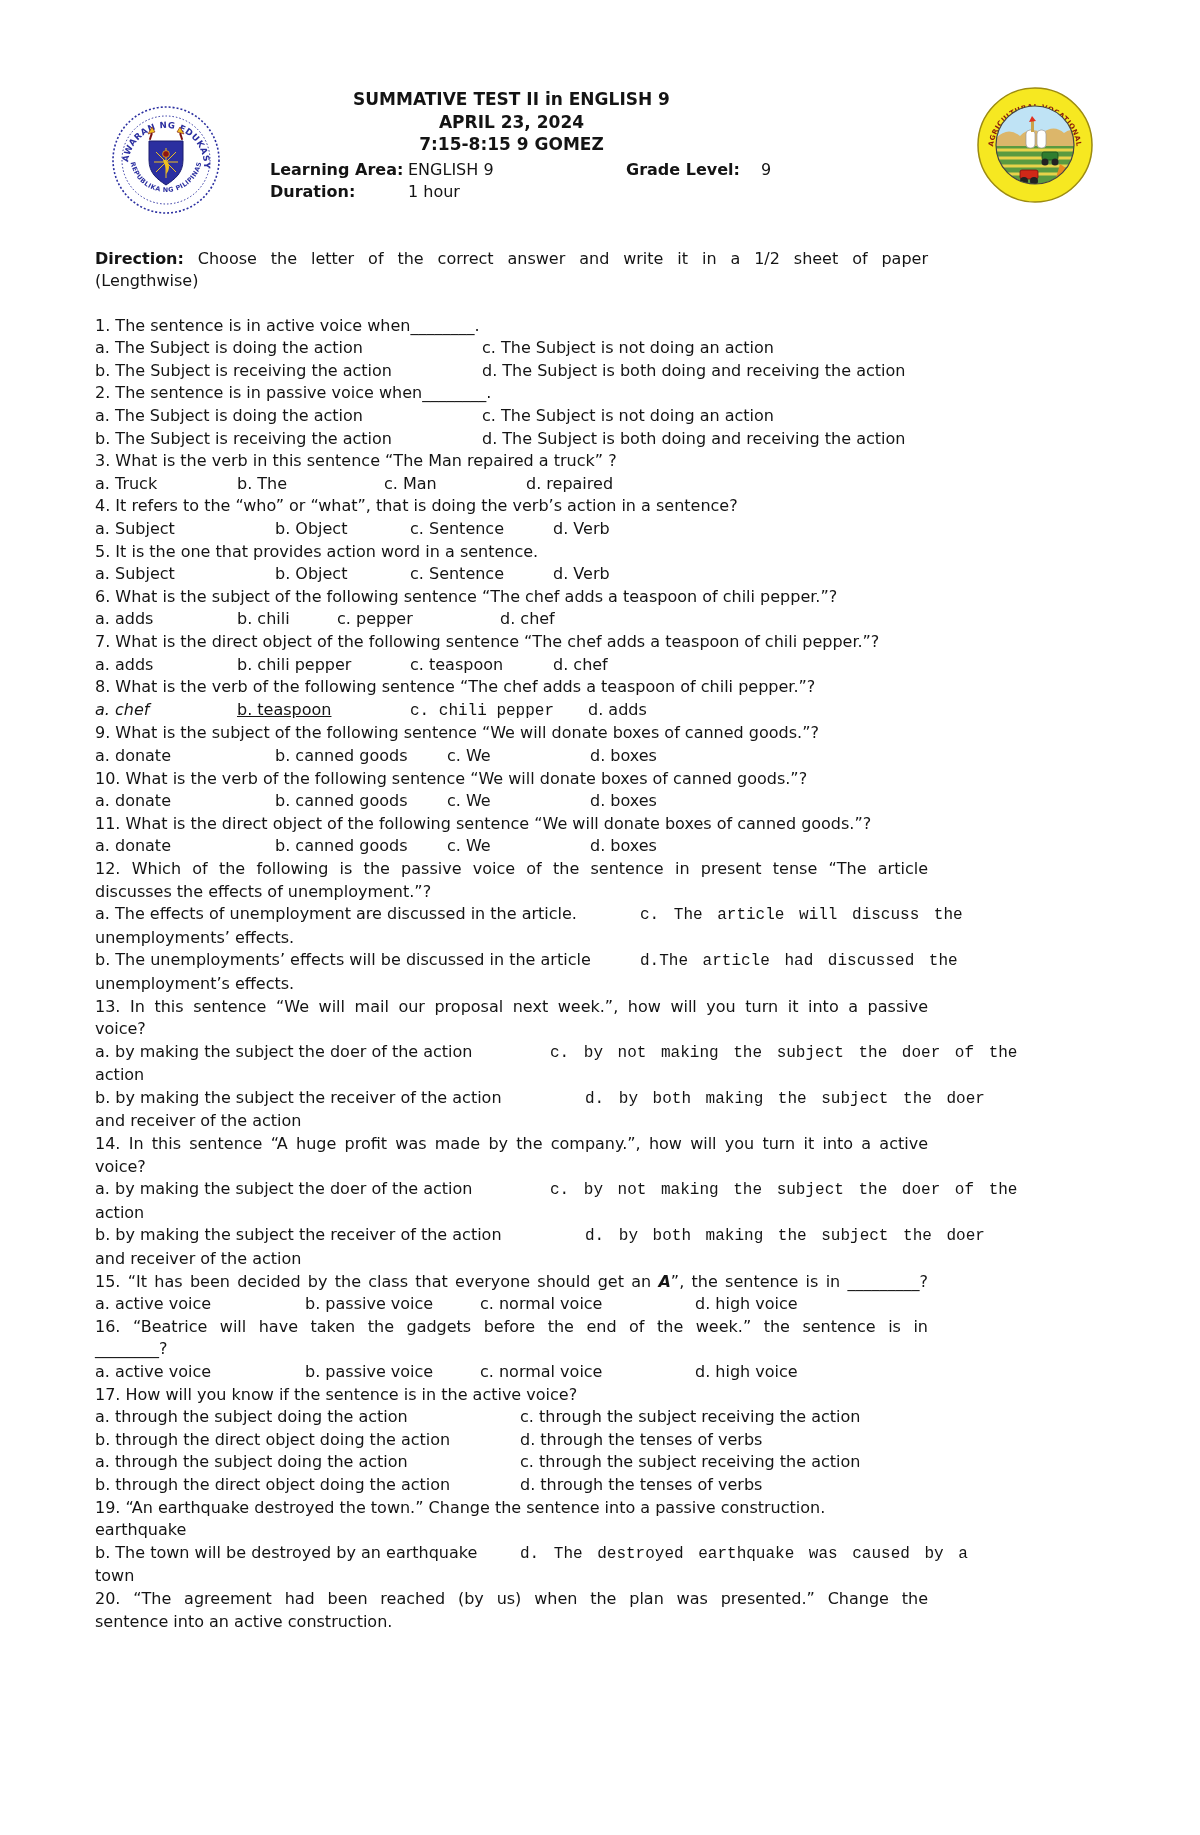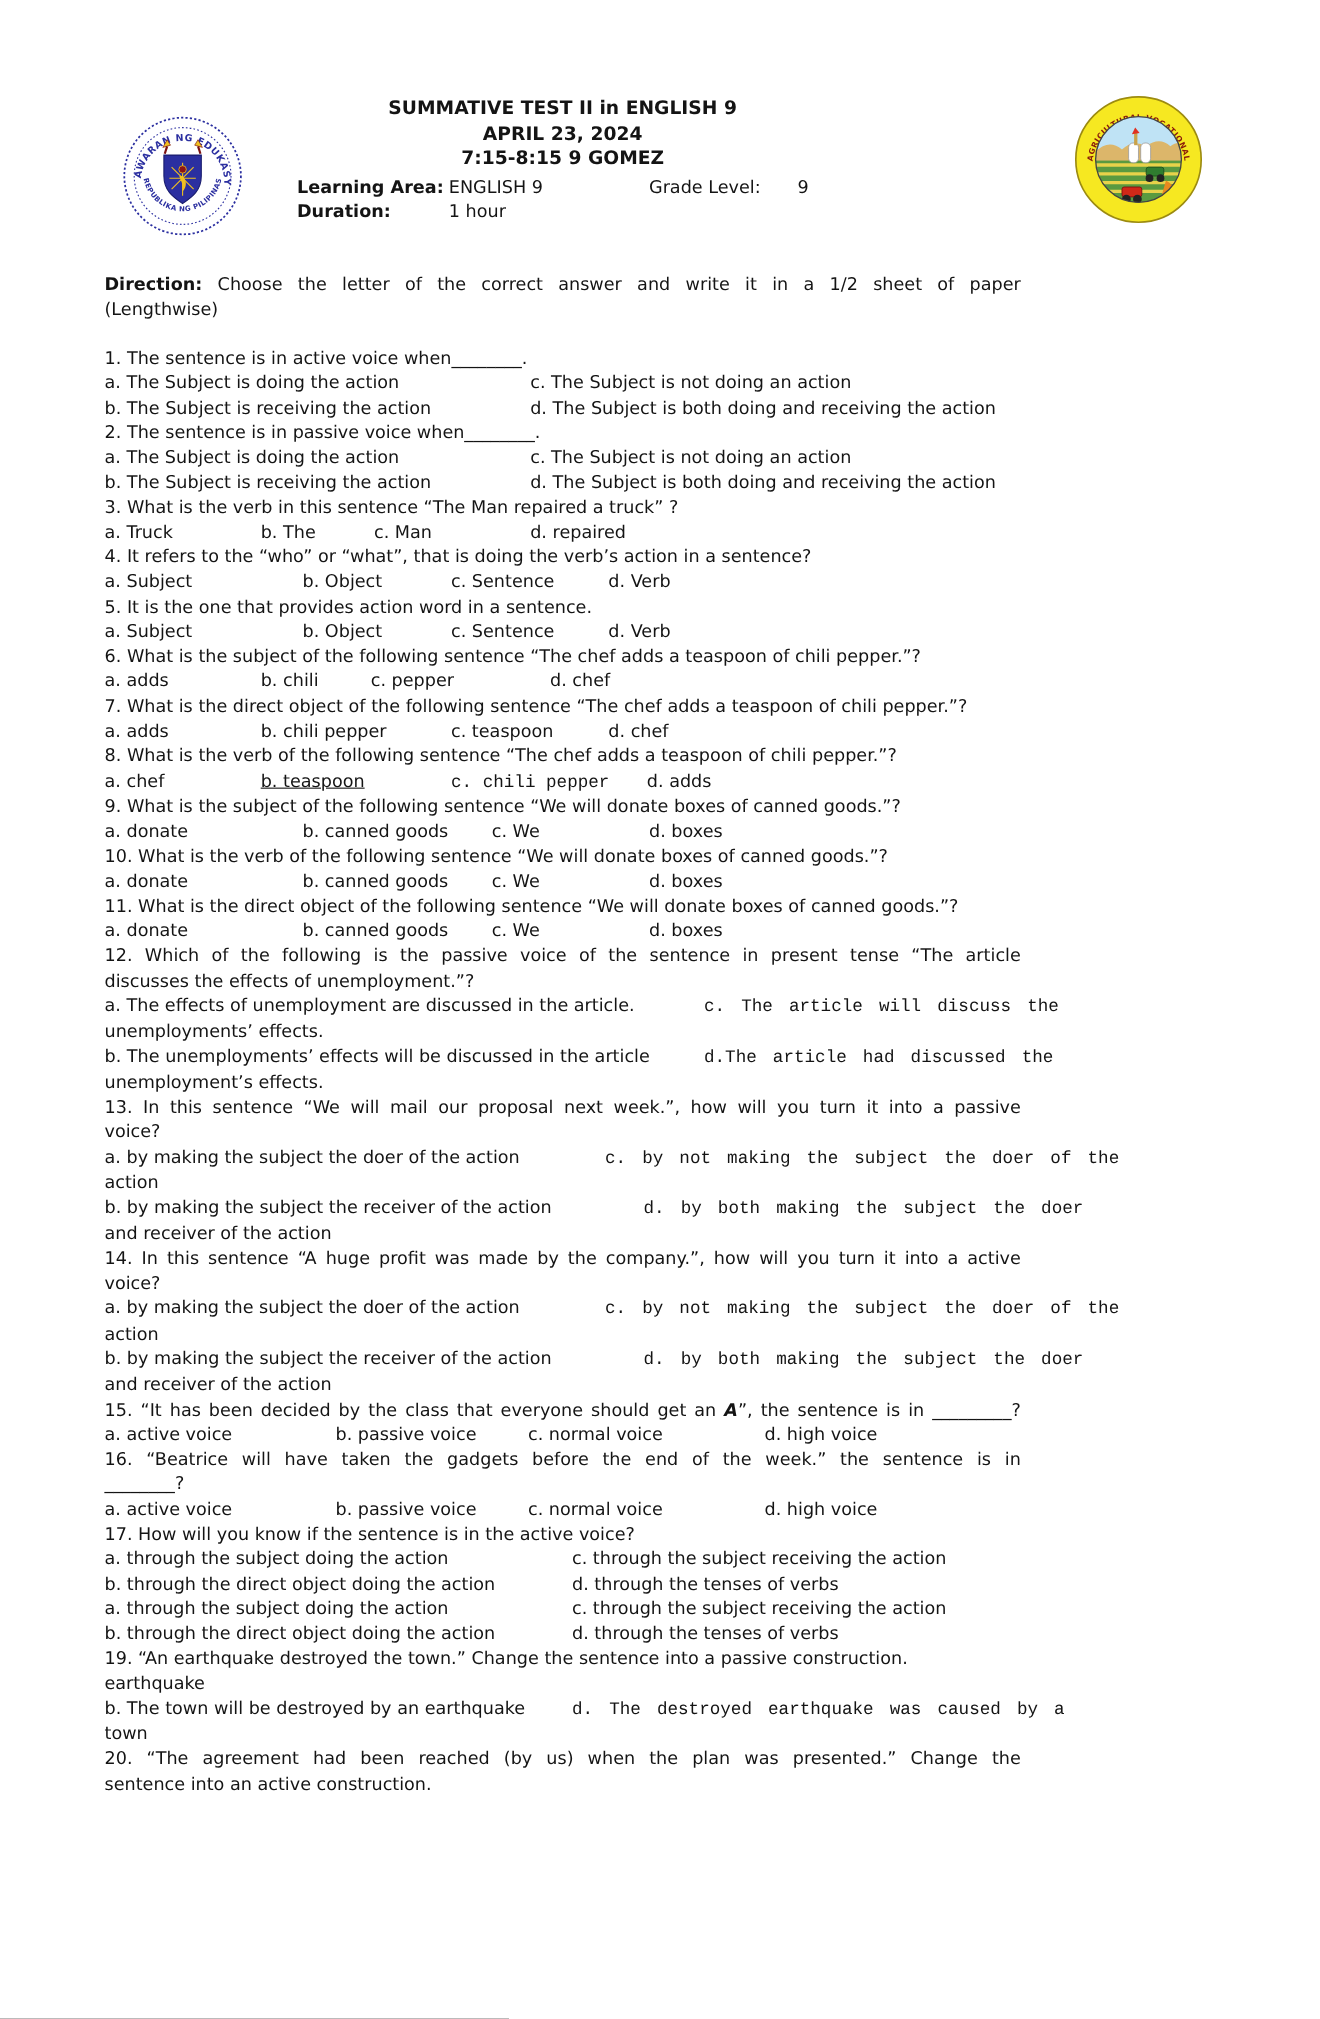--- a/index.html
+++ b/index.html
@@ -8,21 +8,21 @@
     background:#ffffff; overflow:hidden;
     font-family:"DejaVu Sans","Liberation Sans",sans-serif;
     font-size:16px; color:#141414;
   }
   .content { position:absolute; left:95px; top:0; width:833px; }
   .hdr { margin-top:88px; text-align:center; font-weight:bold; font-size:17px; line-height:22.5px; }
   .meta { margin-top:3px; line-height:22.5px; }
   .meta-row { margin-left:175px; }
   .ml1 { display:inline-block; width:138px; font-weight:bold; }
   .mv1 { display:inline-block; width:182px; }
-  .ml2 { display:inline-block; width:135px; font-weight:normal; }
+  .ml2 { display:inline-block; width:135px; font-weight:bold;margin-left:36px; }
   .mv2 { display:inline-block; }
   .direction { margin-top:44px; }
   .qlist { margin-top:22px; }
   .bl { line-height:22.6px; white-space:nowrap; min-height:22.6px; }
   .just { white-space:normal; text-align:justify; text-align-last:justify; }
   .col { display:inline-block; }
   .ws { word-spacing:5px;font-family:Liberation Mono, monospace; }
   .b { font-weight:bold;margin-top:32px; }
   .bi { font-weight:bold; font-style:italic; }
   .logo { position:absolute; }
@@ -126,31 +126,31 @@
     </div>
 
     <div class="qlist">
         <div class="bl"><span>1. The sentence is in active voice when________.</span></div>
         <div class="bl"><span class="col" style="min-width: 387px;">a. The Subject is doing the action</span><span>c. The Subject is not doing an action</span></div>
         <div class="bl"><span class="col" style="min-width: 387px;">b. The Subject is receiving the action</span><span>d. The Subject is both doing and receiving the action</span></div>
         <div class="bl"><span>2. The sentence is in passive voice when________.</span></div>
         <div class="bl"><span class="col" style="min-width: 387px;">a. The Subject is doing the action</span><span>c. The Subject is not doing an action</span></div>
         <div class="bl"><span class="col" style="min-width: 387px;">b. The Subject is receiving the action</span><span>d. The Subject is both doing and receiving the action</span></div>
         <div class="bl"><span>3. What is the verb in this sentence “The Man repaired a truck” ?</span></div>
-        <div class="bl"><span class="col" style="min-width: 142px;">a. Truck</span><span class="col" style="min-width: 103px;">b. The</span><span class="col" style="min-width: 142px;">c. Man</span><span>d. repaired</span></div>
+        <div class="bl"><span class="col" style="min-width: 142px;">a. Truck</span><span class="col" style="min-width: 103px;">b. The</span><span class="col" style="min-width: 142px; margin-left: 44px;">c. Man</span><span>d. repaired</span></div>
         <div class="bl"><span>4. It refers to the “who” or “what”, that is doing the verb’s action in a sentence?</span></div>
         <div class="bl"><span class="col" style="min-width: 180px;">a. Subject</span><span class="col" style="min-width: 135px;">b. Object</span><span class="col" style="min-width: 143px;">c. Sentence</span><span>d. Verb</span></div>
         <div class="bl"><span>5. It is the one that provides action word in a sentence.</span></div>
         <div class="bl"><span class="col" style="min-width: 180px;">a. Subject</span><span class="col" style="min-width: 135px;">b. Object</span><span class="col" style="min-width: 143px;">c. Sentence</span><span>d. Verb</span></div>
         <div class="bl"><span>6. What is the subject of the following sentence “The chef adds a teaspoon of chili pepper.”?</span></div>
         <div class="bl"><span class="col" style="min-width: 142px;">a. adds</span><span class="col" style="min-width: 100px;">b. chili</span><span class="col" style="min-width: 163px;">c. pepper</span><span>d. chef</span></div>
         <div class="bl"><span>7. What is the direct object of the following sentence “The chef adds a teaspoon of chili pepper.”?</span></div>
         <div class="bl"><span class="col" style="min-width: 142px;">a. adds</span><span class="col" style="min-width: 173px;">b. chili pepper</span><span class="col" style="min-width: 143px;">c. teaspoon</span><span>d. chef</span></div>
         <div class="bl"><span>8. What is the verb of the following sentence “The chef adds a teaspoon of chili pepper.”?</span></div>
-        <div class="bl"><span class="col" style="min-width: 142px;">a. chef</span><span class="col" style="min-width: 173px; text-decoration: underline;">b. teaspoon</span><span class="col" style="min-width: 178px; font-family: Liberation Mono, monospace;">c. chili pepper</span><span>d. adds</span></div>
+        <div class="bl"><span class="col" style="min-width: 142px; font-style: italic;">a. chef</span><span class="col" style="min-width: 173px; text-decoration: underline;">b. teaspoon</span><span class="col" style="min-width: 178px; font-family: Liberation Mono, monospace;">c. chili pepper</span><span>d. adds</span></div>
         <div class="bl"><span>9. What is the subject of the following sentence “We will donate boxes of canned goods.”?</span></div>
         <div class="bl"><span class="col" style="min-width: 180px;">a. donate</span><span class="col" style="min-width: 172px;">b. canned goods</span><span class="col" style="min-width: 143px;">c. We</span><span>d. boxes</span></div>
         <div class="bl"><span>10. What is the verb of the following sentence “We will donate boxes of canned goods.”?</span></div>
         <div class="bl"><span class="col" style="min-width: 180px;">a. donate</span><span class="col" style="min-width: 172px;">b. canned goods</span><span class="col" style="min-width: 143px;">c. We</span><span>d. boxes</span></div>
         <div class="bl"><span>11. What is the direct object of the following sentence “We will donate boxes of canned goods.”?</span></div>
         <div class="bl"><span class="col" style="min-width: 180px;">a. donate</span><span class="col" style="min-width: 172px;">b. canned goods</span><span class="col" style="min-width: 143px;">c. We</span><span>d. boxes</span></div>
         <div class="bl just"><span>12. Which of the following is the passive voice of the sentence in present tense “The article</span></div>
         <div class="bl"><span>discusses the effects of unemployment.”?</span></div>
         <div class="bl"><span class="col" style="min-width: 545px;">a. The effects of unemployment are discussed in the article.</span><span class="ws">c. The article will discuss the</span></div>
         <div class="bl"><span>unemployments’ effects.</span></div>

